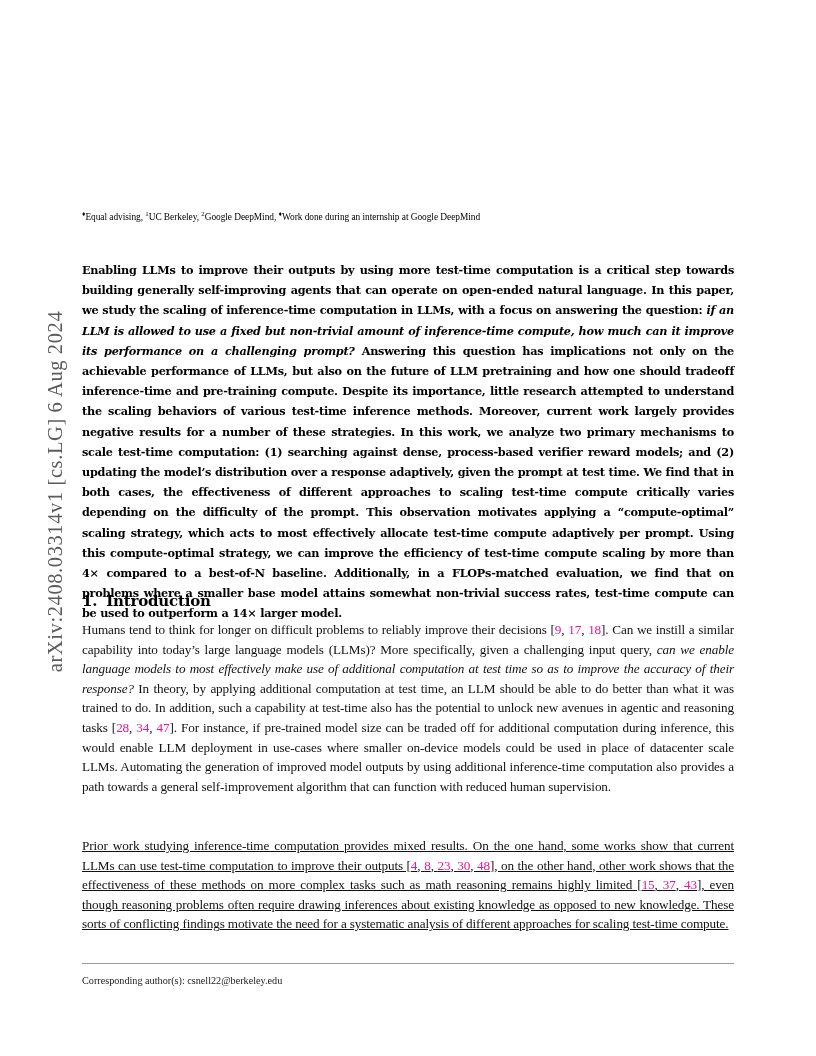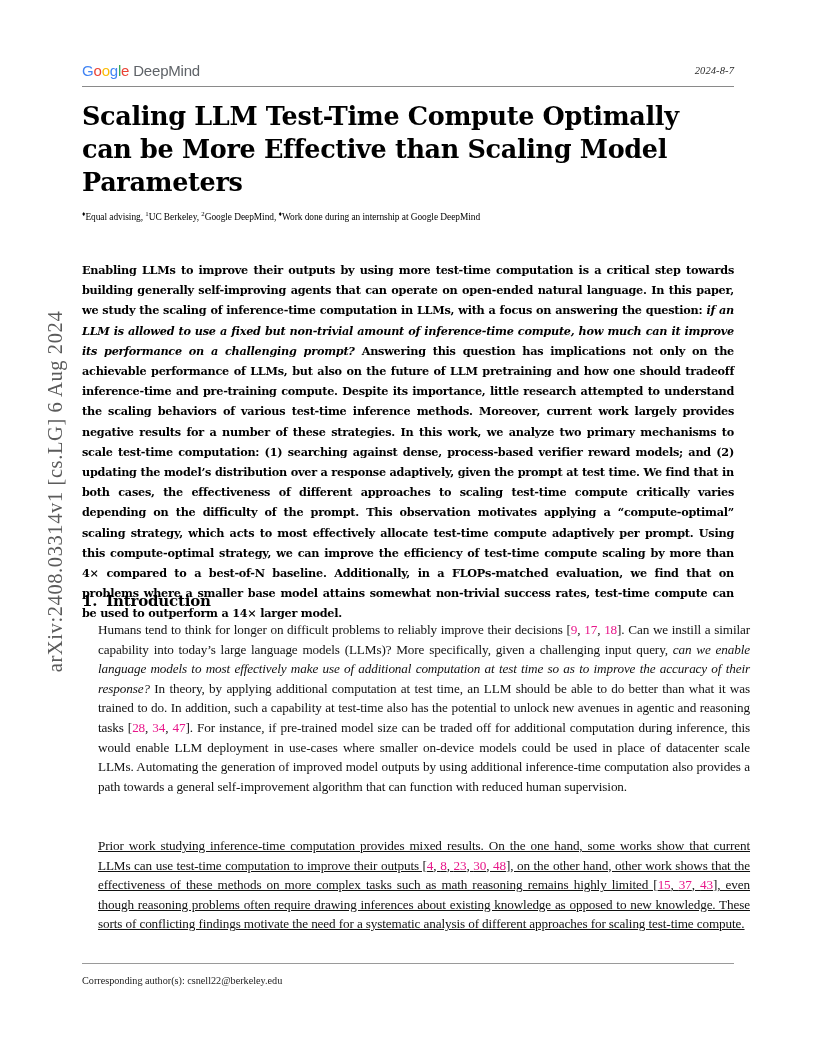--- a/index.html
+++ b/index.html
@@ -159,21 +159,20 @@
     position: absolute;
     left: 0;
     width: 652px;
     font-family: "Liberation Serif", "DejaVu Serif", serif;
     font-size: 13.2px;
     line-height: 19.6px;
     text-align: justify;
     text-justify: inter-word;
     letter-spacing: -0.12px;
     color: #111;
-    margin-left: 16px;
   }
   .body-text i { font-style: italic; }
   .p1 { top: 620px; }
   .p2 { top: 836px; text-decoration: underline; }
   .cite { color: #e8178a; }
 
   
   .footer-rule {
     position: absolute;
     top: 963px;
@@ -191,29 +190,21 @@
     letter-spacing: 0px;
   }
 </style>
 </head>
 <body>
 
 <div class="arxiv-stamp">arXiv:2408.03314v1  [cs.LG]  6 Aug 2024</div>
 
 <div class="page">
 
-  <div class="header">
-    <div class="logo">
-      <span class="g1">G</span><span class="o1">o</span><span class="o2">o</span><span class="g2">g</span><span class="l1">l</span><span class="e1">e</span><span class="dm">DeepMind</span>
-    </div>
-    <div class="header-date">2024-8-7</div>
-    <div class="header-rule"></div>
-  </div>
-
-  <div class="title">Scaling LLM Test-Time Compute Optimally can be More Effective than Scaling Model Parameters</div>
+
 
   <div class="affil"><sup>♦</sup>Equal advising, <sup>1</sup>UC Berkeley, <sup>2</sup>Google DeepMind, <sup>♦</sup>Work done during an internship at Google DeepMind</div>
 
   <div class="abstract">Enabling LLMs to improve their outputs by using more test-time computation is a critical step towards building generally self-improving agents that can operate on open-ended natural language. In this paper, we study the scaling of inference-time computation in LLMs, with a focus on answering the question: <i>if an LLM is allowed to use a fixed but non-trivial amount of inference-time compute, how much can it improve its performance on a challenging prompt?</i> Answering this question has implications not only on the achievable performance of LLMs, but also on the future of LLM pretraining and how one should tradeoff inference-time and pre-training compute. Despite its importance, little research attempted to understand the scaling behaviors of various test-time inference methods. Moreover, current work largely provides negative results for a number of these strategies. In this work, we analyze two primary mechanisms to scale test-time computation: (1) searching against dense, process-based verifier reward models; and (2) updating the model’s distribution over a response adaptively, given the prompt at test time. We find that in both cases, the effectiveness of different approaches to scaling test-time compute critically varies depending on the difficulty of the prompt. This observation motivates applying a “compute-optimal” scaling strategy, which acts to most effectively allocate test-time compute adaptively per prompt. Using this compute-optimal strategy, we can improve the efficiency of test-time compute scaling by more than 4× compared to a best-of-N baseline. Additionally, in a FLOPs-matched evaluation, we find that on problems where a smaller base model attains somewhat non-trivial success rates, test-time compute can be used to outperform a 14× larger model.</div>
 
   <div class="section-head"><span class="num">1.</span><span>Introduction</span></div>
 
   <div class="body-text p1">Humans tend to think for longer on difficult problems to reliably improve their decisions [<span class="cite">9</span>, <span class="cite">17</span>, <span class="cite">18</span>]. Can we instill a similar capability into today’s large language models (LLMs)? More specifically, given a challenging input query, <i>can we enable language models to most effectively make use of additional computation at test time so as to improve the accuracy of their response?</i> In theory, by applying additional computation at test time, an LLM should be able to do better than what it was trained to do. In addition, such a capability at test-time also has the potential to unlock new avenues in agentic and reasoning tasks [<span class="cite">28</span>, <span class="cite">34</span>, <span class="cite">47</span>]. For instance, if pre-trained model size can be traded off for additional computation during inference, this would enable LLM deployment in use-cases where smaller on-device models could be used in place of datacenter scale LLMs. Automating the generation of improved model outputs by using additional inference-time computation also provides a path towards a general self-improvement algorithm that can function with reduced human supervision.</div>
 
   <div class="body-text p2">Prior work studying inference-time computation provides mixed results. On the one hand, some works show that current LLMs can use test-time computation to improve their outputs [<span class="cite">4</span>, <span class="cite">8</span>, <span class="cite">23</span>, <span class="cite">30</span>, <span class="cite">48</span>], on the other hand, other work shows that the effectiveness of these methods on more complex tasks such as math reasoning remains highly limited [<span class="cite">15</span>, <span class="cite">37</span>, <span class="cite">43</span>], even though reasoning problems often require drawing inferences about existing knowledge as opposed to new knowledge. These sorts of conflicting findings motivate the need for a systematic analysis of different approaches for scaling test-time compute.</div>

